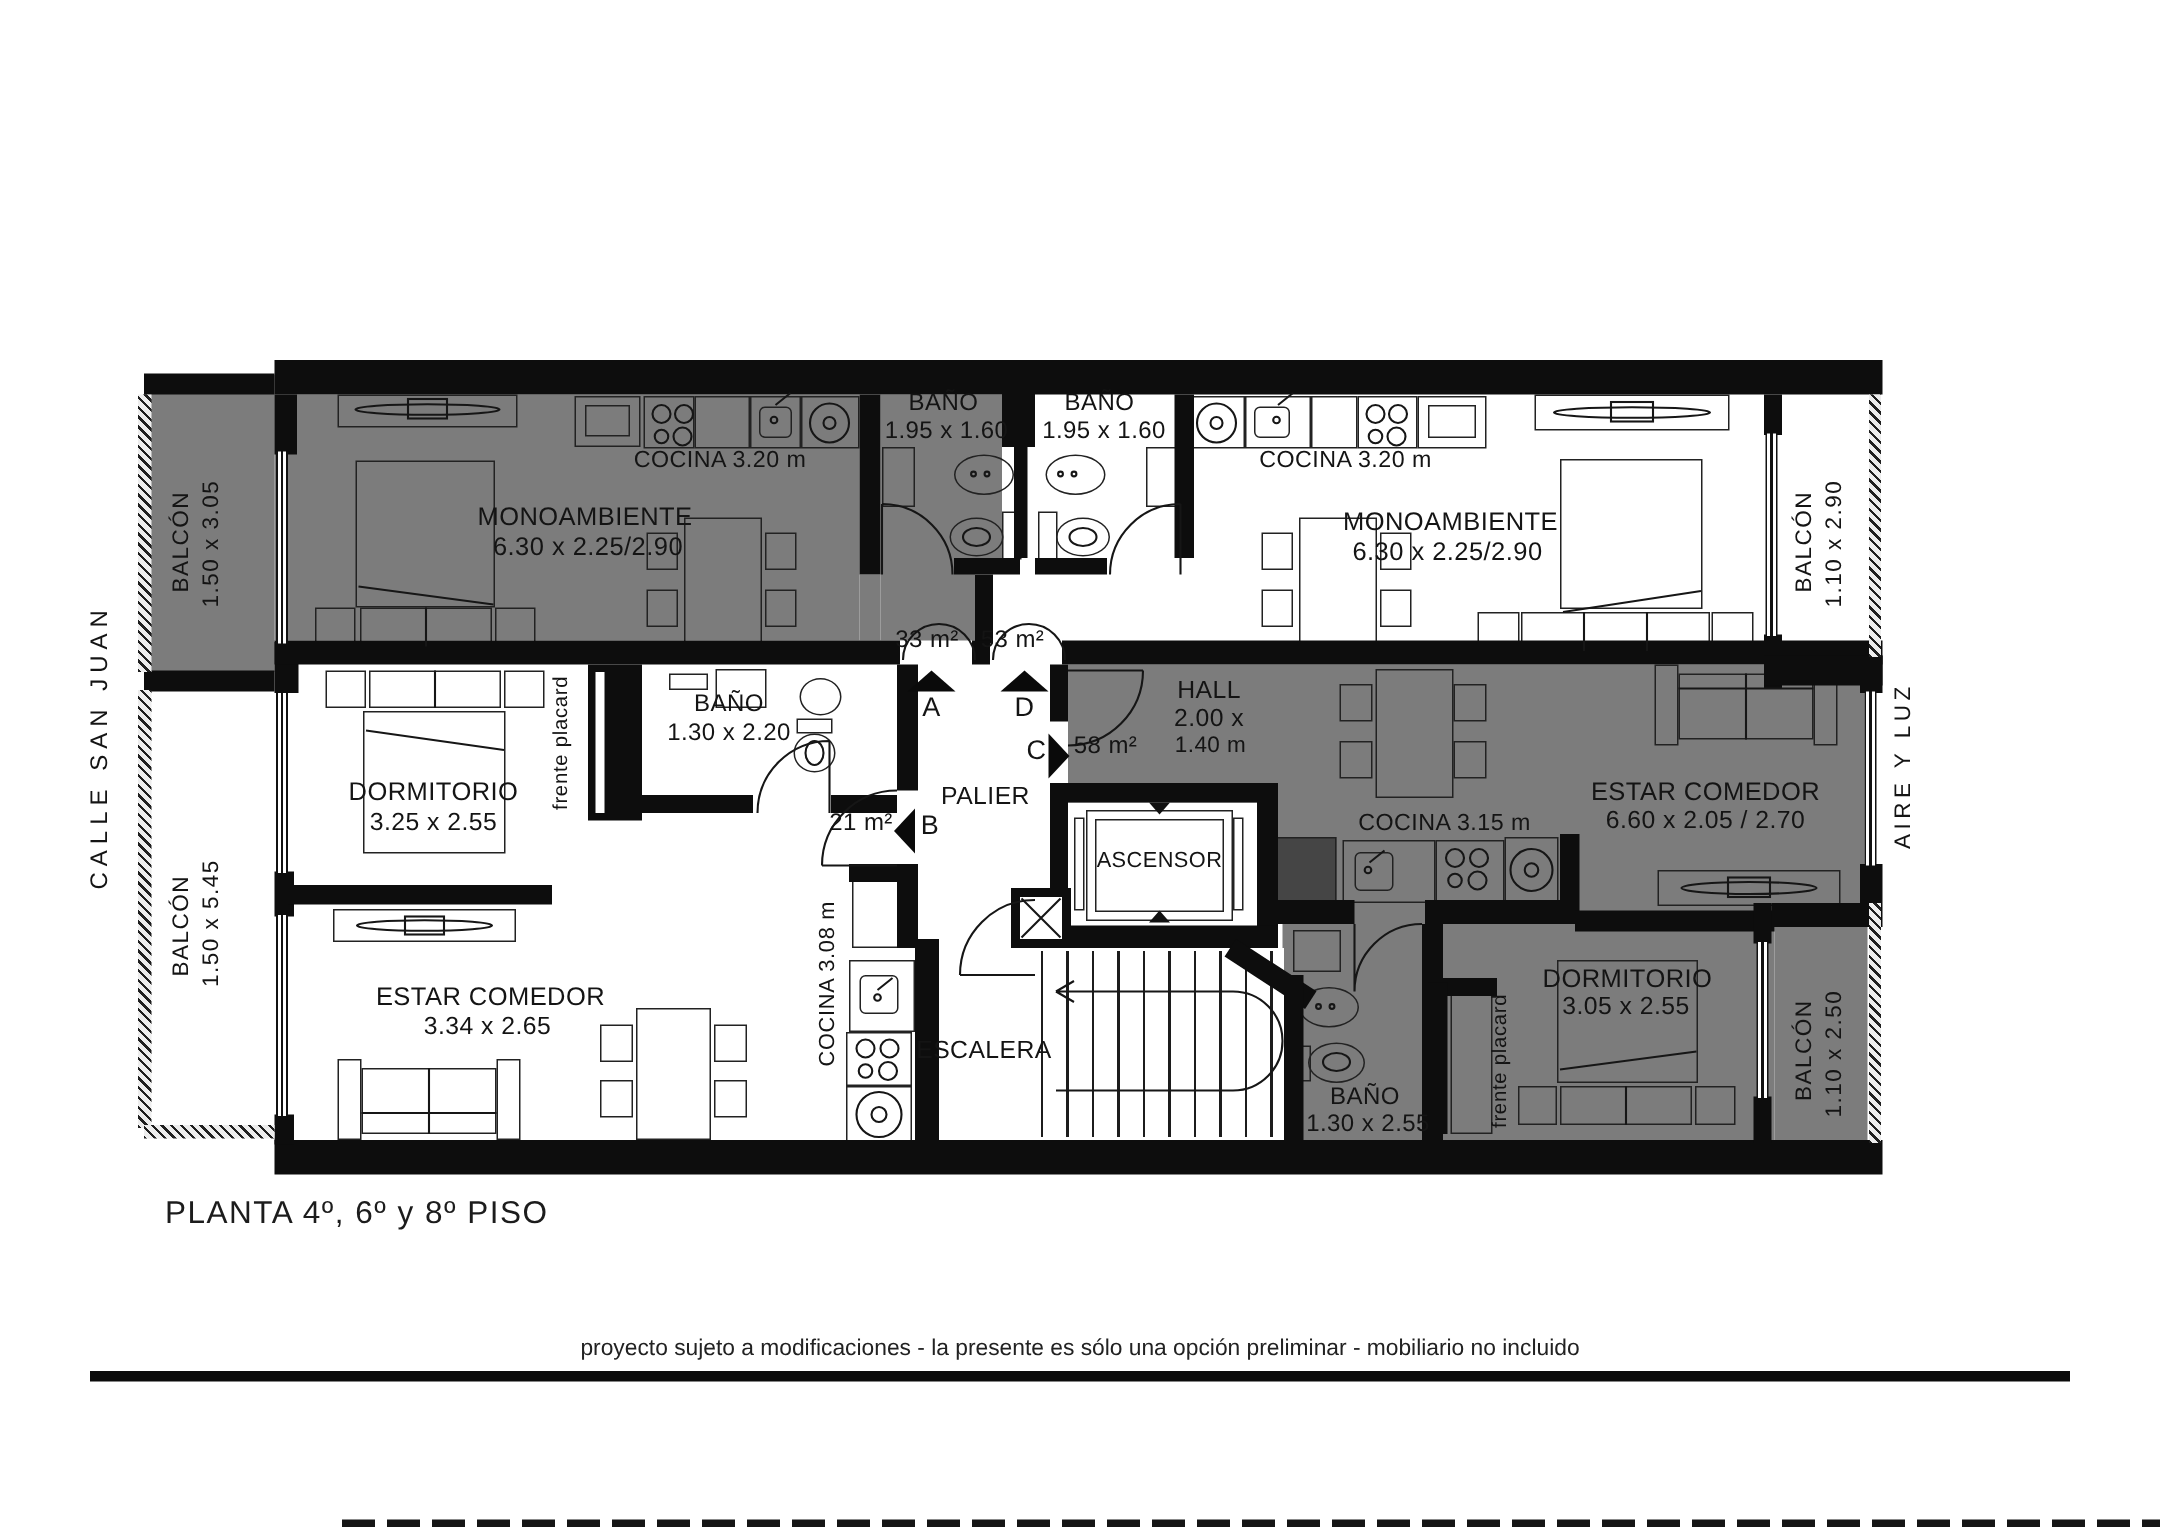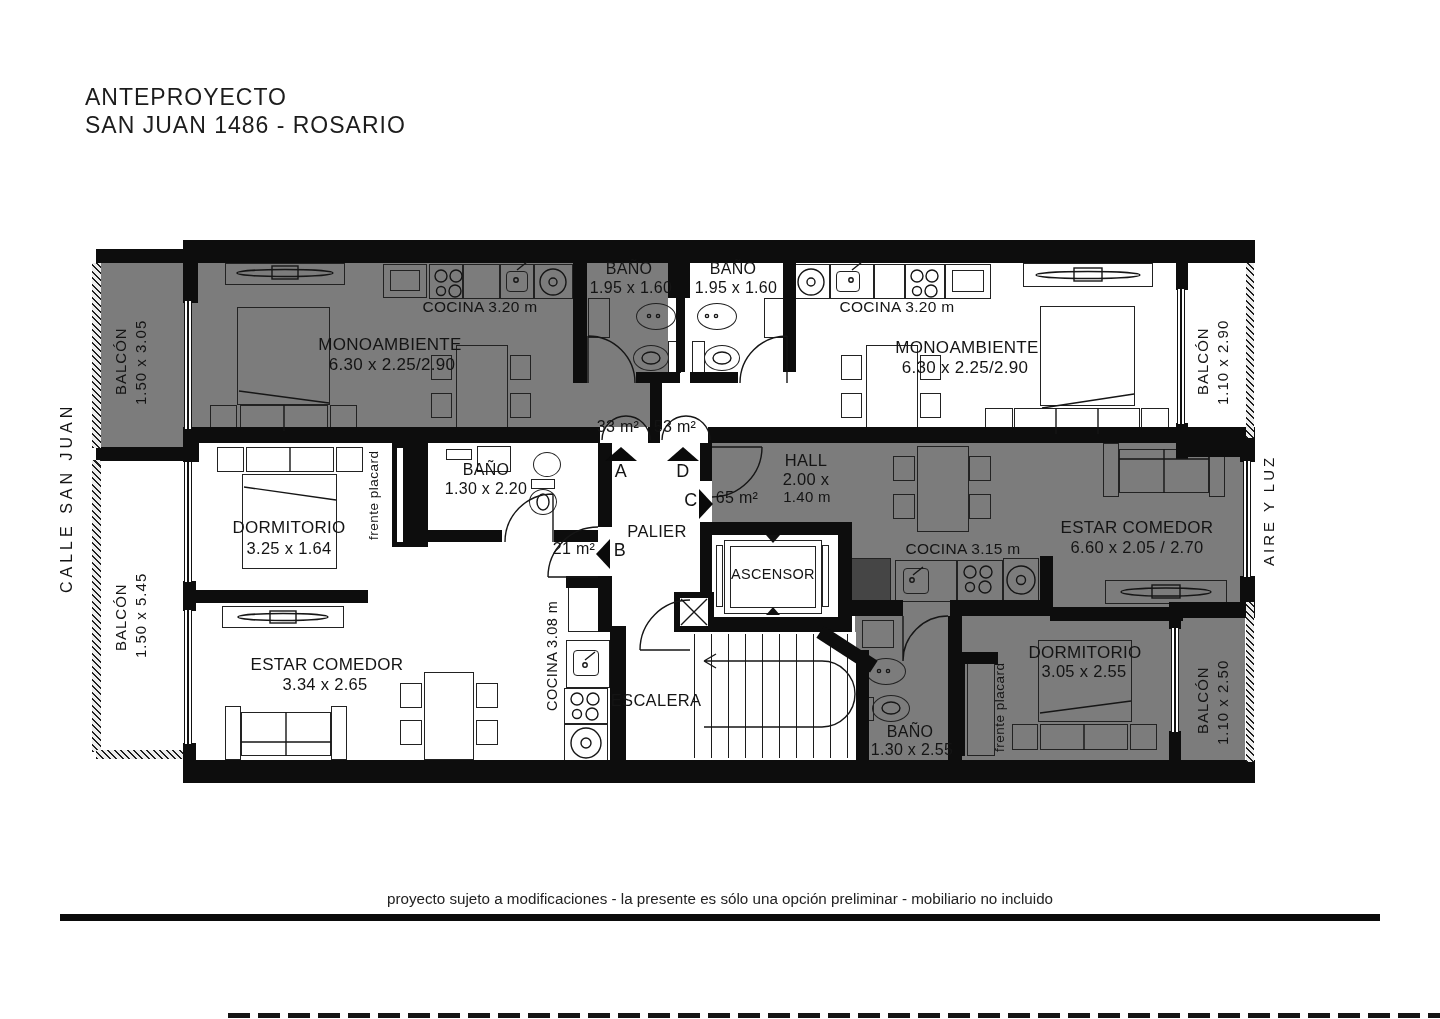--- a/index.html
+++ b/index.html
@@ -20,24 +20,20 @@
   .tu{border-left:16px solid transparent;border-right:16px solid transparent;border-bottom:14px solid #0a0a0a}
   .tr{border-top:15px solid transparent;border-bottom:15px solid transparent;border-left:14px solid #0a0a0a}
   .tl{border-top:15px solid transparent;border-bottom:15px solid transparent;border-right:14px solid #0a0a0a}
   .tit{color:#1c1c1c;font-size:23px;letter-spacing:1px;line-height:1.22}
 </style>
 </head>
 <body>
 
 <div id="c">
 
-  <div class="tit" style="position:absolute;left:85px;top:83px">
-    <div>ANTEPROYECTO</div>
-    <div>SAN JUAN 1486 - ROSARIO</div>
-  </div>
 
   <div class="g" style="left:96px;top:250px;width:87px;height:198px"></div>
   <div class="g" style="left:183px;top:263px;width:390px;height:164px"></div>
   <div class="g" style="left:587px;top:263px;width:81px;height:109px"></div>
   <div class="g" style="left:587px;top:372px;width:63px;height:55px"></div>
   <div class="g" style="left:573px;top:383px;width:14px;height:44px"></div>
   <div class="g" style="left:712px;top:443px;width:531px;height:164px"></div>
   <div class="g" style="left:855px;top:600px;width:328px;height:160px"></div>
   <div class="g" style="left:1183px;top:602px;width:62px;height:158px"></div>
 
@@ -301,51 +297,52 @@
 
   <div class="t" style="left:657px;top:523px;font-size:16.5px">PALIER</div>
   <div class="t" style="left:773px;top:567px;font-size:14.5px">ASCENSOR</div>
   <div class="t" style="left:656px;top:692px;font-size:16.5px">ESCALERA</div>
 
   <div class="t" style="left:806px;top:452px;font-size:16.5px">HALL</div>
   <div class="t" style="left:806px;top:471px;font-size:16.5px">2.00 x</div>
   <div class="t" style="left:807px;top:489px;font-size:15px">1.40 m</div>
   <div class="t" style="left:691px;top:491px;font-size:18px">C</div>
   <div class="tri tr" style="left:699px;top:489px"></div>
-  <div class="t" style="left:737px;top:490px">65 m²</div>
+  <div class="t" style="left:737px;top:490px">58 m²</div>
   <div class="t" style="left:963px;top:541px;font-size:15.5px">COCINA 3.15 m</div>
   <div class="t" style="left:1137px;top:519px;font-size:17px">ESTAR COMEDOR</div>
   <div class="t" style="left:1137px;top:539px;font-size:16.5px">6.60 x 2.05 / 2.70</div>
   <div class="t" style="left:1085px;top:644px;font-size:17px">DORMITORIO</div>
   <div class="t" style="left:1084px;top:663px;font-size:16.5px">3.05 x 2.55</div>
   <div class="t" style="left:910px;top:724px">BAÑO</div>
   <div class="t" style="left:912px;top:742px">1.30 x 2.55</div>
   <div class="vt" style="left:992px;top:656px;height:102px;font-size:13.5px;letter-spacing:.5px">frente placard</div>
 
   <div class="t" style="left:574px;top:541px">21 m²</div>
   <div class="tri tl" style="left:596px;top:539px"></div>
   <div class="t" style="left:620px;top:541px;font-size:18px">B</div>
   <div class="t" style="left:289px;top:519px;font-size:17px">DORMITORIO</div>
-  <div class="t" style="left:289px;top:540px;font-size:16.5px">3.25 x 1.64</div>
+  <div class="t" style="left:289px;top:540px;font-size:16.5px">3.25 x 2.55</div>
   <div class="t" style="left:486px;top:462px">BAÑO</div>
   <div class="t" style="left:486px;top:481px">1.30 x 2.20</div>
   <div class="t" style="left:327px;top:656px;font-size:17px">ESTAR COMEDOR</div>
   <div class="t" style="left:325px;top:676px;font-size:16.5px">3.34 x 2.65</div>
   <div class="vt" style="left:366px;top:443px;height:104px;font-size:13.5px;letter-spacing:.5px">frente placard</div>
   <div class="vt" style="left:544px;top:590px;height:132px;font-size:14.5px;letter-spacing:.5px">COCINA 3.08 m</div>
 
   <div class="vt" style="left:112px;top:296px;height:130px">BALCÓN</div>
   <div class="vt" style="left:132px;top:288px;height:148px">1.50 x 3.05</div>
   <div class="vt" style="left:112px;top:552px;height:130px">BALCÓN</div>
   <div class="vt" style="left:132px;top:540px;height:150px">1.50 x 5.45</div>
   <div class="vt" style="left:1194px;top:296px;height:130px">BALCÓN</div>
   <div class="vt" style="left:1214px;top:288px;height:148px">1.10 x 2.90</div>
   <div class="vt" style="left:1194px;top:640px;height:120px">BALCÓN</div>
   <div class="vt" style="left:1214px;top:632px;height:140px">1.10 x 2.50</div>
 
   <div class="vt" style="left:58px;top:408px;height:185px;font-size:16px;letter-spacing:4px">CALLE SAN JUAN</div>
   <div class="vt" style="left:1260px;top:448px;height:125px;font-size:15px;letter-spacing:3px">AIRE Y LUZ</div>
 
+  <div style="position:absolute;left:110px;top:797px;font-size:21px;letter-spacing:1px;color:#1c1c1c;z-index:7">PLANTA 4º, 6º y 8º PISO</div>
   <div style="position:absolute;left:50%;transform:translateX(-50%);top:890px;font-size:15.2px;color:#222;z-index:7;white-space:nowrap">proyecto sujeto a modificaciones - la presente es sólo una opción preliminar - mobiliario no incluido</div>
   <div style="position:absolute;left:60px;top:914px;width:1320px;height:7px;background:#0b0b0b;z-index:7"></div>
   <div style="position:absolute;left:228px;top:1013px;width:1212px;height:5px;background:repeating-linear-gradient(90deg,#151515 0 22px,transparent 22px 30px);z-index:7"></div>
 
 </div>
 
 </body></html>

